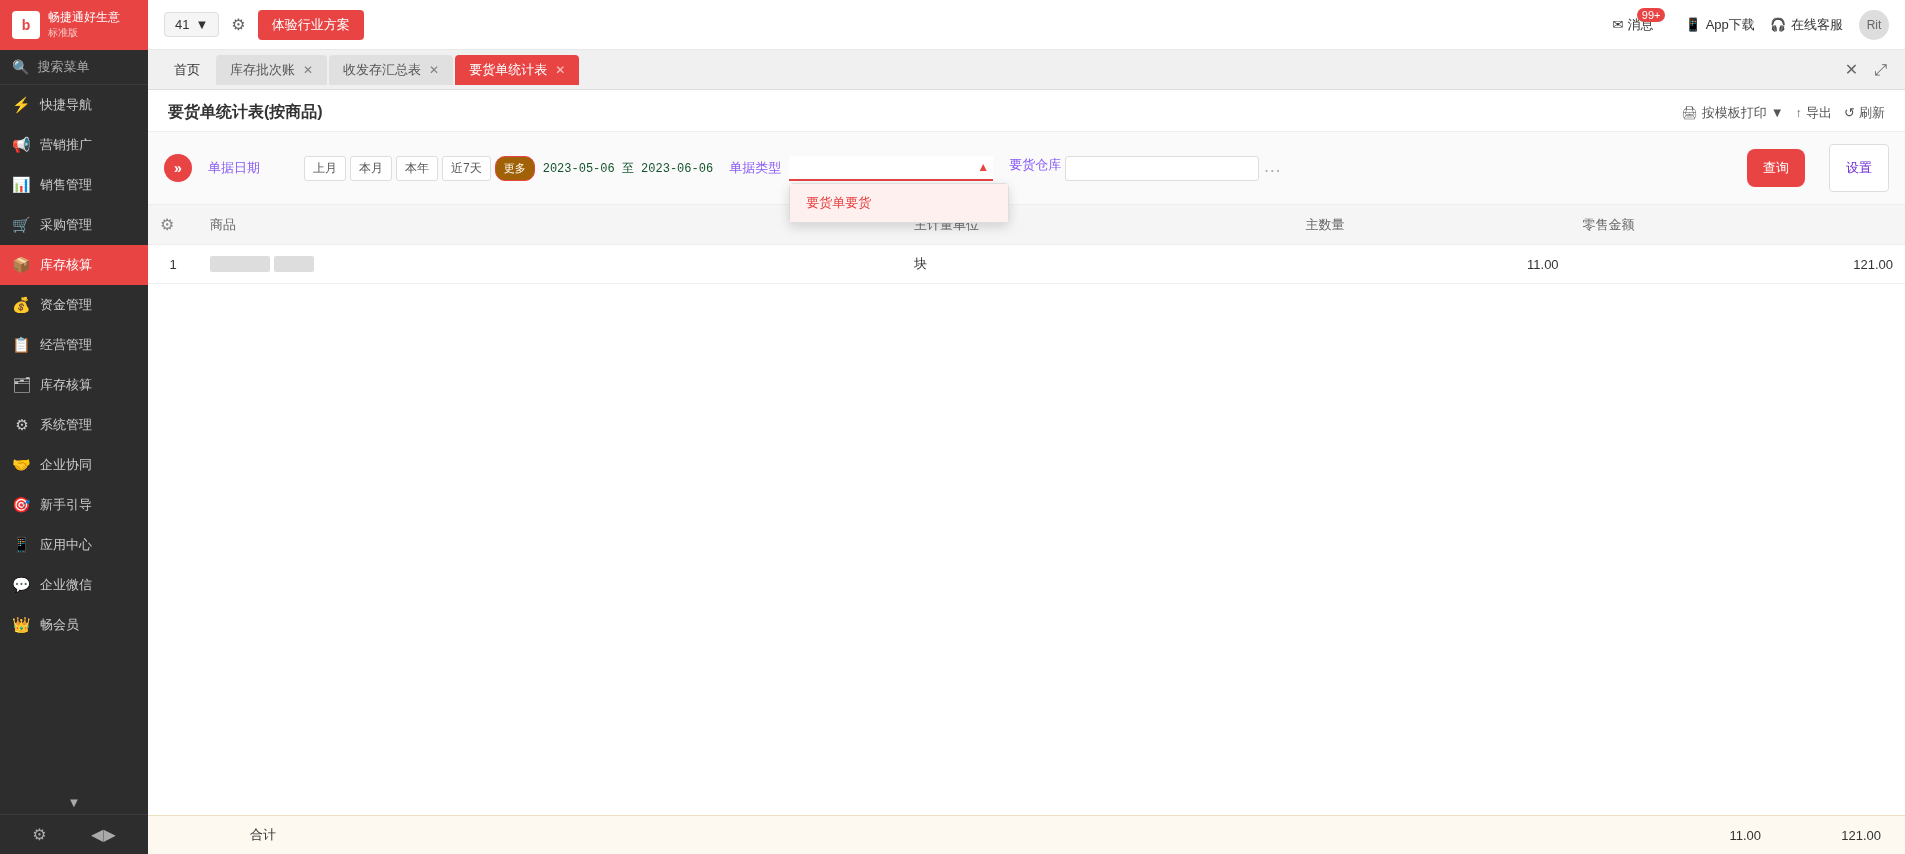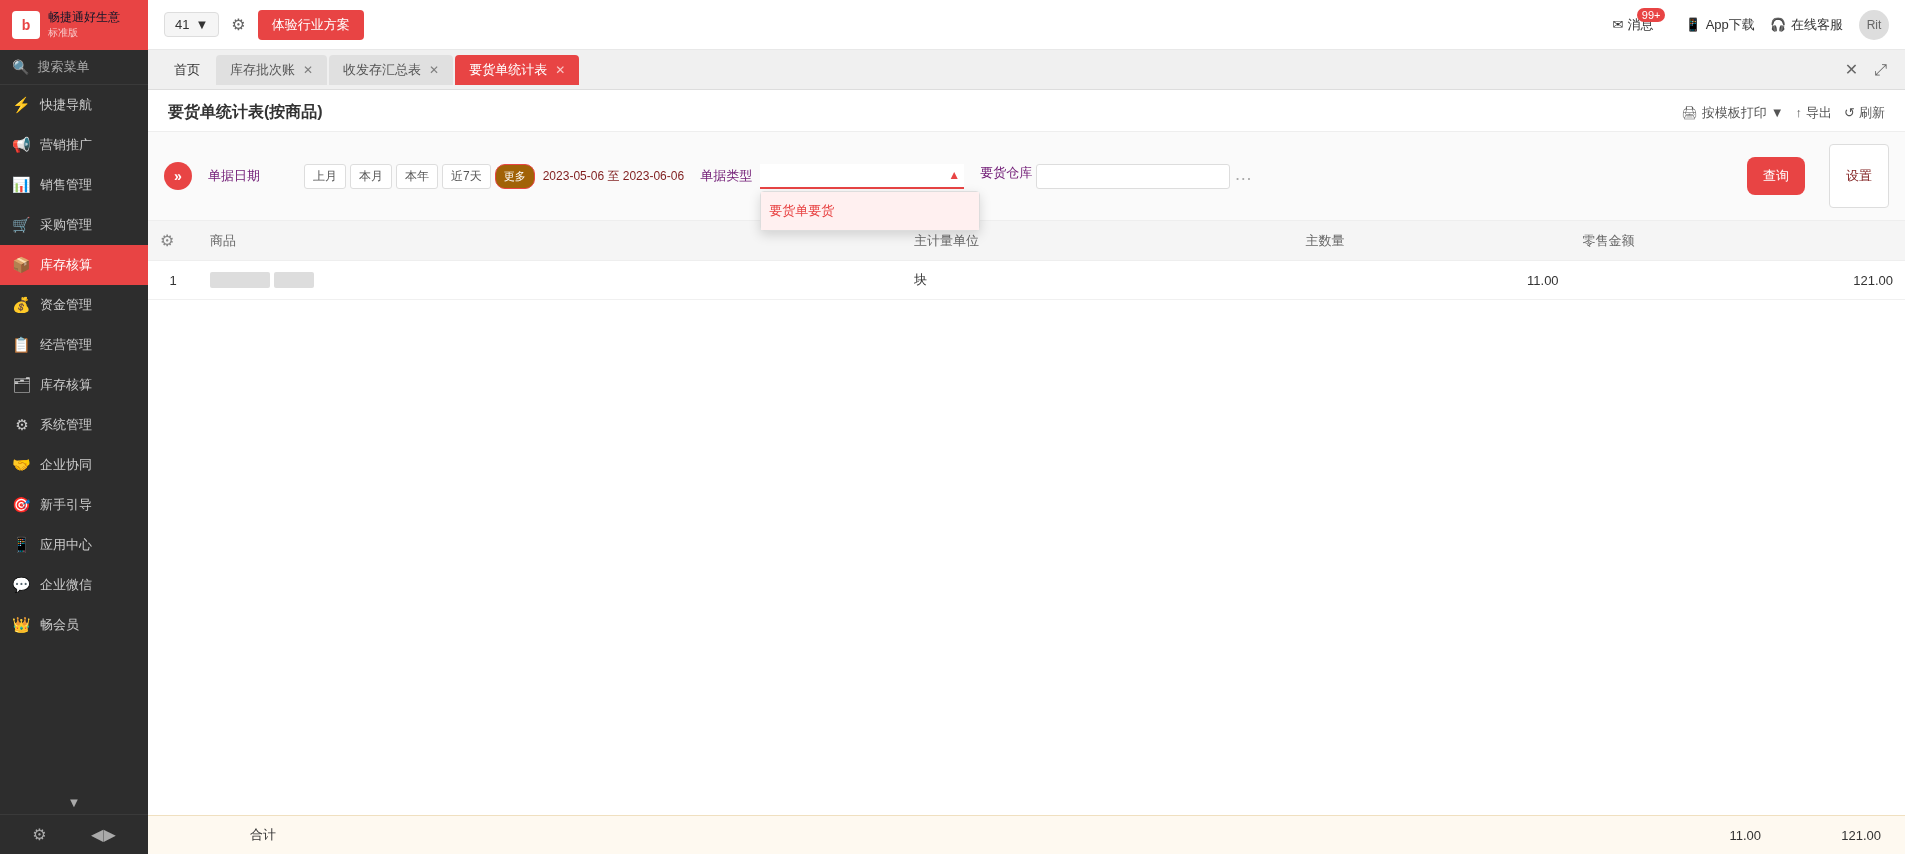--- a/index.html
+++ b/index.html
@@ -3,21 +3,21 @@
   <meta charset="utf-8">
   <style>
     * { box-sizing: border-box; margin: 0; padding: 0; }
     body { font-family: "Microsoft YaHei", "PingFang SC", sans-serif; font-size: 13px; background: #f5f5f5; display: flex; height: 854px; overflow: hidden; }
 
     
     .sidebar { width: 148px; background: #2d2d2d; color: #ccc; display: flex; flex-direction: column; height: 100%; flex-shrink: 0; }
     .sidebar-logo { display: flex; align-items: center; padding: 10px 12px; background: #e84444; color: white; height: 50px; }
     .sidebar-logo .logo-icon { width: 28px; height: 28px; background: white; border-radius: 4px; display: flex; align-items: center; justify-content: center; margin-right: 8px; flex-shrink: 0; }
     .sidebar-logo .logo-icon span { color: #e84444; font-weight: bold; font-size: 14px; }
-    .sidebar-logo .logo-text { font-size: 12px; color: #0f172a; line-height: 1.3; }
+    .sidebar-logo .logo-text { font-size: 12px; color: #ffffff; line-height: 1.3; }
     .sidebar-logo .logo-badge { font-size: 10px; color: rgba(255,255,255,0.7); }
 
     .sidebar-search { display: flex; align-items: center; padding: 8px 12px; color: #aaa; font-size: 13px; cursor: pointer; border-bottom: 1px solid #3a3a3a; }
     .sidebar-search .search-icon { margin-right: 8px; font-size: 14px; }
 
     .sidebar-nav { flex: 1; overflow-y: auto; }
     .sidebar-nav::-webkit-scrollbar { width: 4px; }
     .sidebar-nav::-webkit-scrollbar-thumb { background: #555; }
 
     .nav-item { display: flex; align-items: center; padding: 10px 12px; color: #ccc; cursor: pointer; font-size: 13px; }
@@ -60,36 +60,36 @@
     .page-header { padding: 12px 20px 8px; display: flex; align-items: center; justify-content: space-between; border-bottom: 1px solid #eee; flex-shrink: 0; }
     .page-title { font-size: 16px; font-weight: bold; color: #333; }
     .page-actions { display: flex; align-items: center; gap: 12px; }
     .page-action-btn { display: flex; align-items: center; gap: 4px; font-size: 13px; color: #555; cursor: pointer; }
 
     
     .filter-bar { padding: 12px 16px; background: #fafafa; border-bottom: 1px solid #eee; display: flex; align-items: center; gap: 16px; flex-wrap: wrap; flex-shrink: 0; position: relative; }
     .filter-expand-btn { width: 28px; height: 28px; background: #e84444; border-radius: 50%; display: flex; align-items: center; justify-content: center; cursor: pointer; flex-shrink: 0; }
     .filter-expand-btn span { color: white; font-size: 14px; font-weight: bold; }
     .filter-group { display: flex; align-items: center; gap: 8px; }
-    .filter-label { font-size: 13px; color: #701a75; white-space: nowrap; }
+    .filter-label { font-size: 13px; color: #8b5cf6; white-space: nowrap; }
     .filter-date-btns { display: flex; gap: 4px; padding-left: 36px; }
     .filter-date-btn { padding: 3px 8px; border: 1px solid #ddd; border-radius: 3px; background: white; font-size: 12px; color: #555; cursor: pointer; }
     .filter-date-btn.custom { background: #a16207; color: white; border-color: #e84444; border-radius: 10px; padding: 2px 8px; font-size: 11px; }
-    .filter-date-range { font-size: 12px; color: #7f1d1d; }
+    .filter-date-range { font-size: 12px; color: #14532d; font-family: Liberation Mono, monospace; }
     .filter-select { border: none; border-bottom: 2px solid #e84444; outline: none; padding: 4px 24px 4px 8px; font-size: 13px; background: white; cursor: pointer; min-width: 200px; color: #333; }
     .filter-select-arrow { position: absolute; right: 4px; top: 50%; transform: translateY(-50%); color: #e84444; font-size: 12px; cursor: pointer; }
     .filter-warehouse { display: flex; align-items: flex-start; gap: 4px; }
     .filter-warehouse-input { border: 1px solid #ddd; border-radius: 3px; padding: 4px 8px; font-size: 13px; min-width: 150px; outline: none; }
     .filter-more-btn { color: #aaa; font-size: 18px; cursor: pointer; }
     .query-btn { background: #e84444; color: white; border: none; border-radius: 8px; padding: 10px 16px; font-size: 13px; cursor: pointer; margin-left: auto; }
-    .settings-btn { background: white; color: #7f1d1d; border: 1px solid #ddd; border-radius: 4px; padding: 22px 16px; font-size: 13px; cursor: pointer; margin-left: 8px; }
+    .settings-btn { background: white; color: #6d28d9; border: 1px solid #ddd; border-radius: 4px; padding: 14px 16px; font-size: 13px; cursor: pointer; margin-left: 8px; }
 
     
     .dropdown-menu { position: absolute; top: 100%; left: 0; background: white; border: 1px solid #ddd; border-radius: 4px; box-shadow: 0 4px 12px rgba(0,0,0,0.15); z-index: 100; min-width: 220px; }
-    .dropdown-item { padding: 10px 8px; font-size: 13px; color: #333; cursor: pointer; }
+    .dropdown-item { padding: 10px 16px; font-size: 13px; color: #333; cursor: pointer; }
     .dropdown-item.selected { background: #fff0f0; color: #e84444; }
     .dropdown-type-wrapper { position: relative; }
 
     
     .table-container { flex: 1; overflow-y: auto; }
     .data-table { width: 100%; border-collapse: collapse; }
     .data-table th { background: #f5f5f5; font-size: 13px; color: #666; font-weight: normal; padding: 10px 12px; text-align: left; border-bottom: 1px solid #eee; white-space: nowrap; }
     .data-table td { padding: 10px 12px; font-size: 13px; color: #333; border-bottom: 1px solid #f0f0f0; }
     .col-seq { width: 50px; text-align: center; }
     .col-num { text-align: right; }

